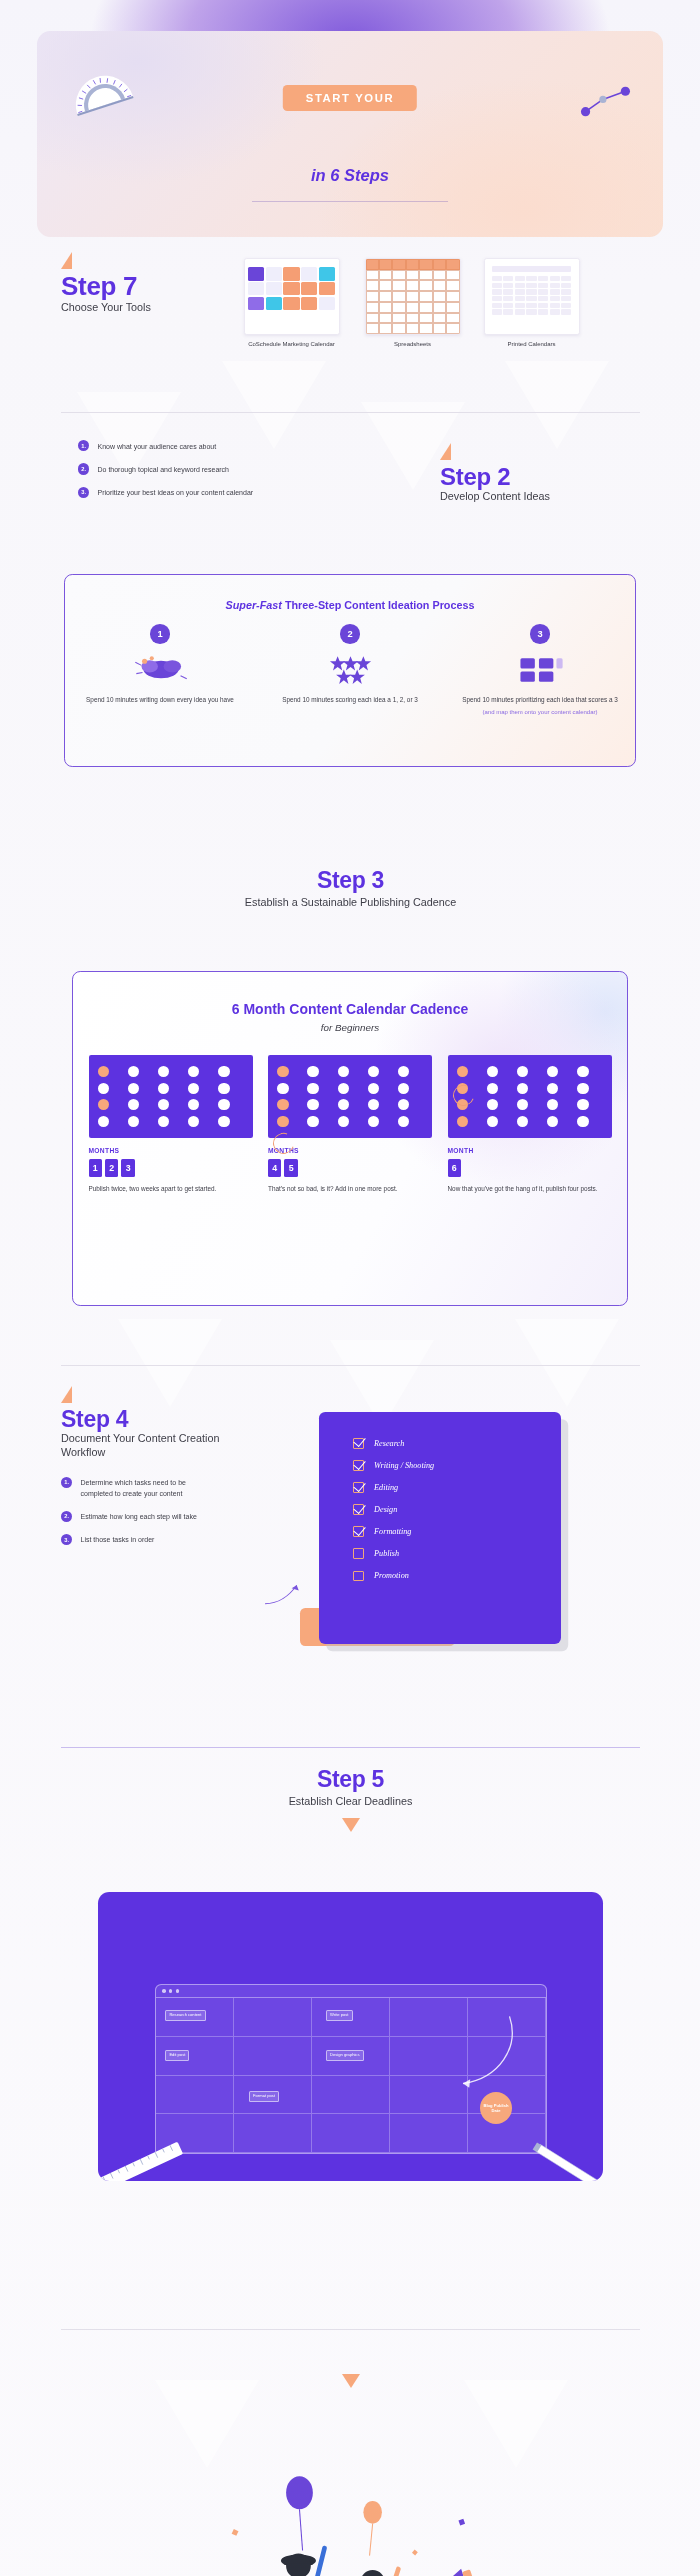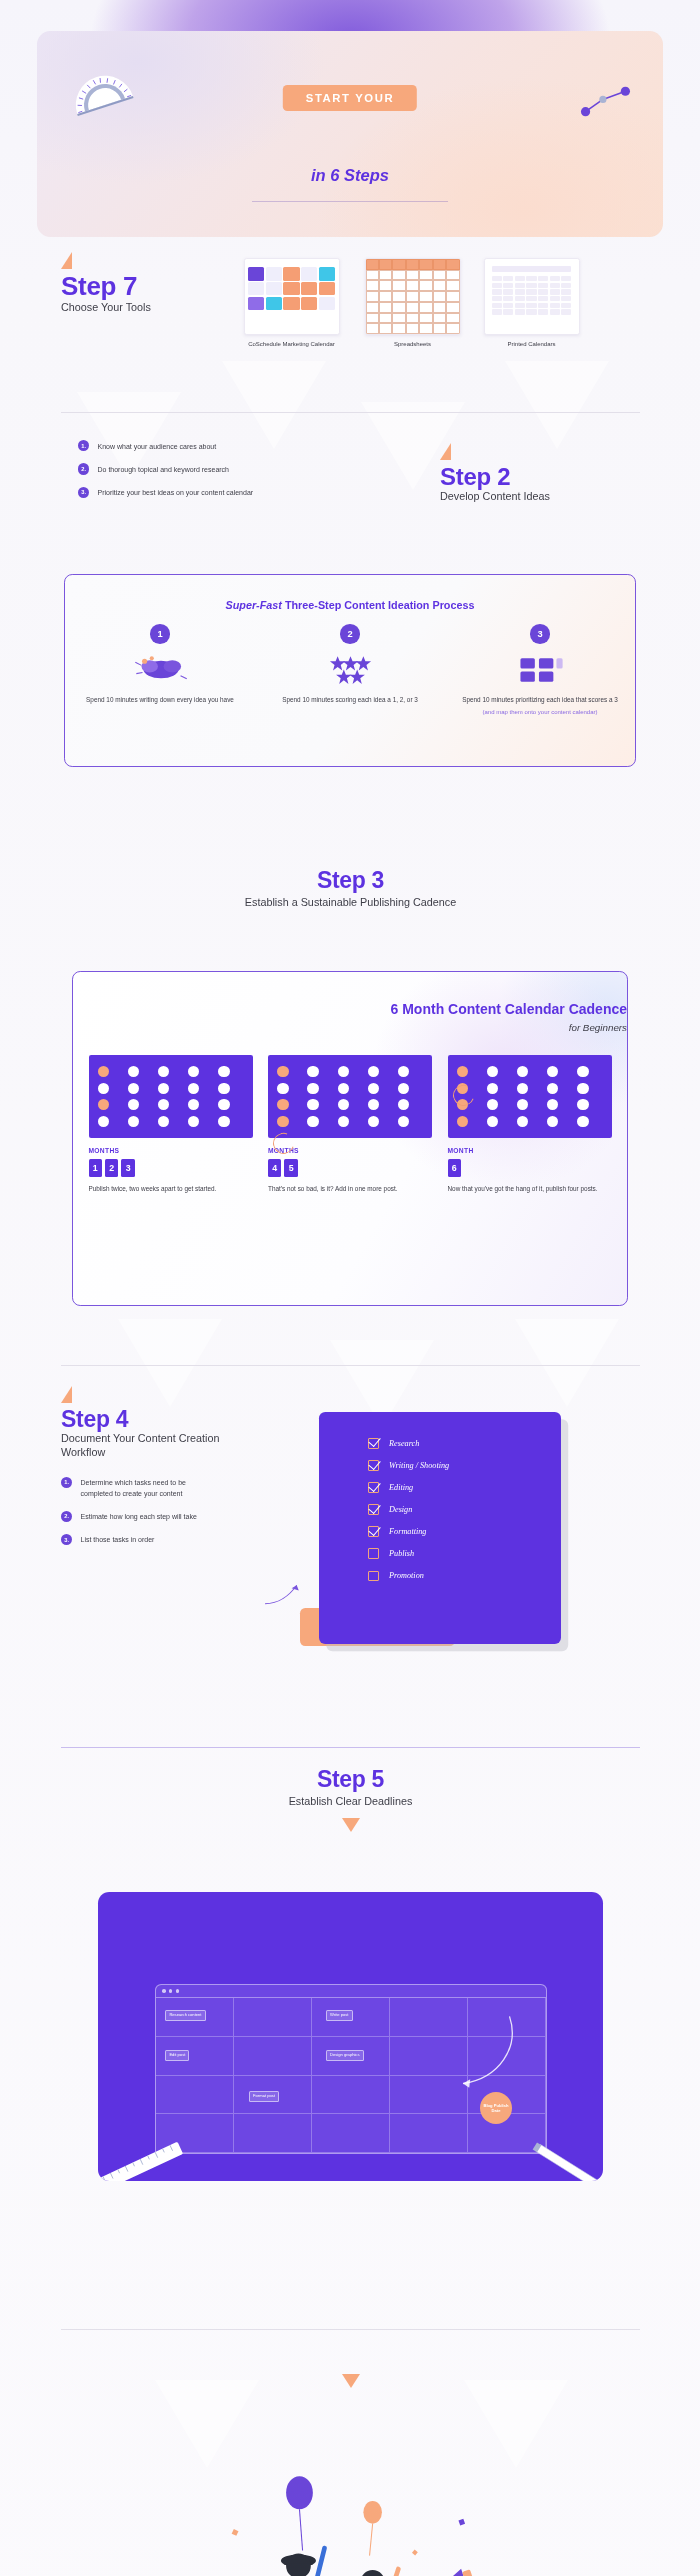--- a/index.html
+++ b/index.html
@@ -137,22 +137,22 @@
   .s3head { position: absolute; left: 0; right: 0; top: 868px; }
   .cadcard {
     position: absolute; left: 72px; top: 971px; width: 556px; height: 335px;
     border-radius: 8.2px; border: 0.8px solid #7a55dd;
     background:
       radial-gradient(ellipse 185px 165px at 78% 30%, #eee3fa 0%, rgba(238,227,250,0) 72%),
       radial-gradient(ellipse 155px 134px at 96% 12%, #dfe7fb 0%, rgba(223,231,251,0) 70%),
       linear-gradient(120deg,#ffffff 0%, #fdfdff 60%, #f4f0fc 100%);
     overflow: hidden;
   }
-  .cadtitle { text-align: right; margin-top: 29px; font-size: 14px; font-weight: 700; color: #5d32e0; }
-  .cadsub { text-align: right; margin-top: 5.2px; font-size: 9.8px; font-style: italic; color: #3d3d47; }
+  .cadtitle { text-align: center; margin-top: 29px; font-size: 14px; font-weight: 700; color: #5d32e0; }
+  .cadsub { text-align: center; margin-top: 5.2px; font-size: 9.8px; font-style: italic; color: #3d3d47; }
   .cadrow { display: flex; margin-top: 21.6px; padding: 0 15.5px; gap: 15.5px; }
   .cadcol { flex: 1; }
   .dotgrid {
     background: #5d32e0; border-radius: 2.1px; padding: 11.3px 9.3px;
     display: grid; grid-template-columns: repeat(5,1fr); gap: 5.2px 5.2px;
     position: relative;
   }
   .dotgrid i { display: block; width: 11.3px; height: 11.3px; border-radius: 50%; background: #fff; }
   .dotgrid i.hl { background: #f7a87c; }
   .circle-mark {
@@ -168,21 +168,21 @@
   .caddesc { font-size: 6.4px; color: #3d3d47; line-height: 1.55; margin-top: 7.2px; }
 
   
   .s4 { position: absolute; left: 61px; top: 1386px; width: 242px; }
   .s4 .stepnum { font-size: 23px; }
   .s4list { margin-top: 17.5px; }
   .s4card {
     position: absolute; left: 319px; top: 1412px; width: 242px; height: 232px;
     background: #5d32e0; border-radius: 6.2px 6.2px 6.2px 6.2px;
     box-shadow: 7.2px 7.2px 0 rgba(190,190,200,0.45);
-    padding: 26px 0 0 49px;
+    padding: 26px 0 0 34px;
   }
   .s4card::after {
     content: ""; position: absolute; left: -19.6px; bottom: -13.4px;
     width: 155px; height: 38px; border-radius: 5.2px; background: #f7a87c; z-index: -1;
   }
   .s4orange {
     position: absolute; left: 300px; top: 1608px; width: 155px; height: 38px;
     border-radius: 5.2px; background: #f7a87c;
   }
   .chkrow { display: flex; align-items: center; margin-bottom: 11.3px; }

